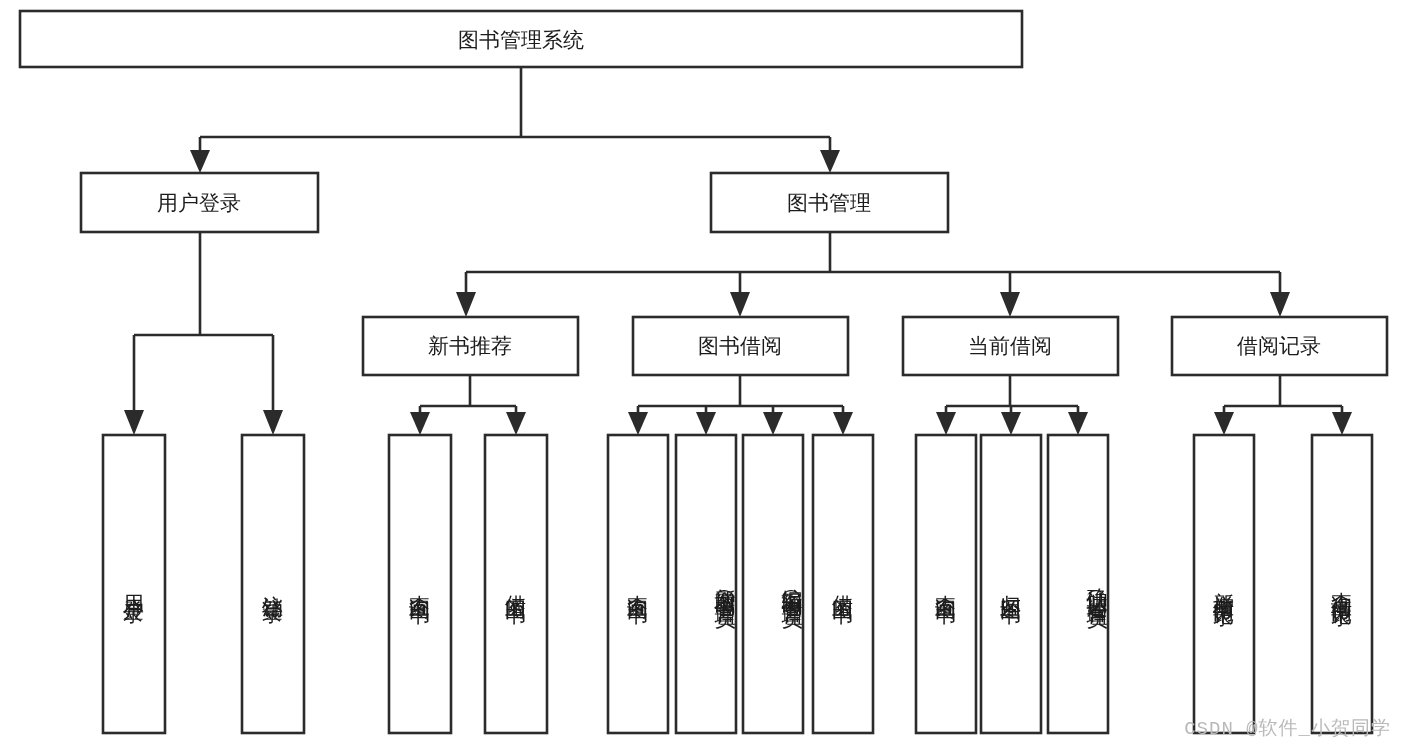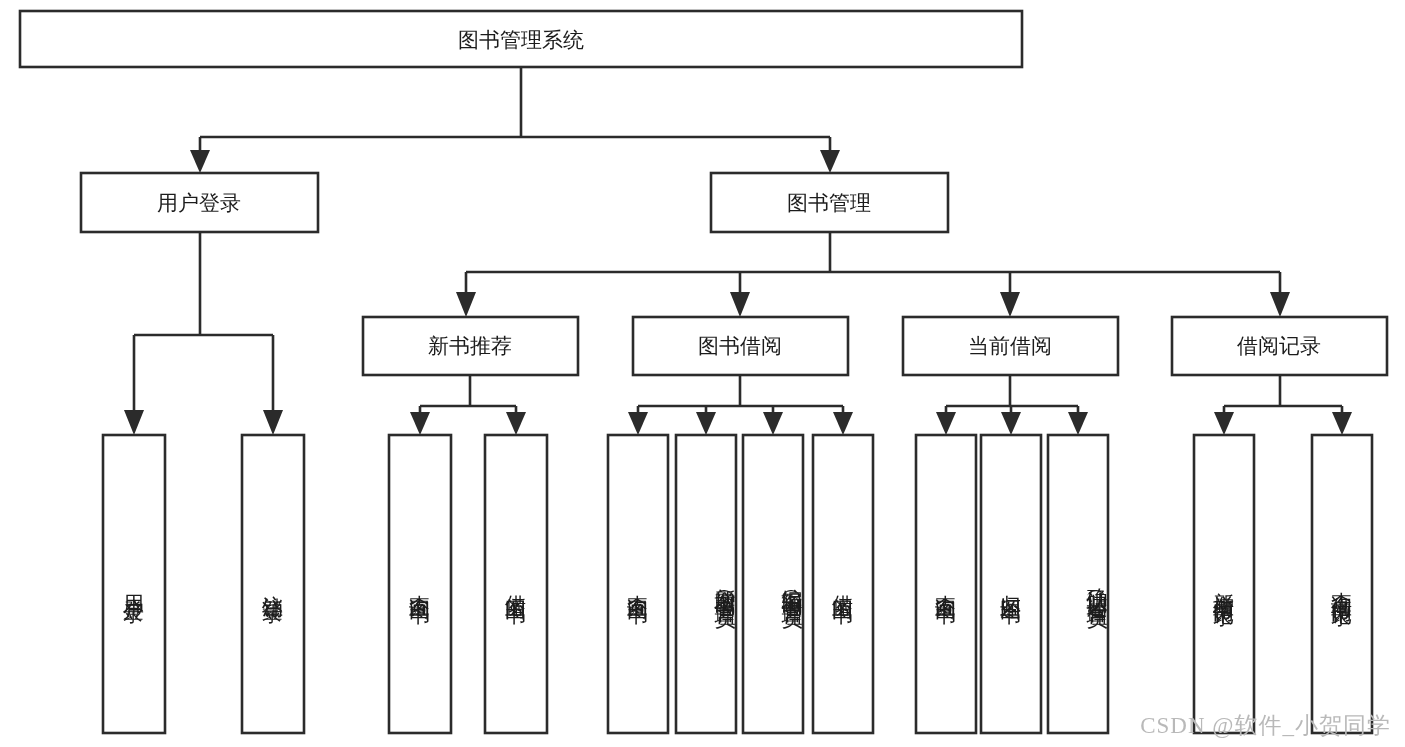--- a/index.html
+++ b/index.html
@@ -61,22 +61,22 @@
     line-height: 1;
     letter-spacing: 3px;
     color: #1c1c1c;
     white-space: nowrap;
     pointer-events: none;
   }
   .watermark {
     position: absolute;
     right: 14px;
     bottom: 6px;
-    font-family: Liberation Serif, serif;
-    font-size: 23px;
+    font-family: Liberation Mono, monospace;
+    font-size: 19px;
     color: #b9b9b9;
     letter-spacing: 1px;
     white-space: nowrap;
   }
 </style>
 </head>
 <body>
 
 <div id="diagram-root">
 

